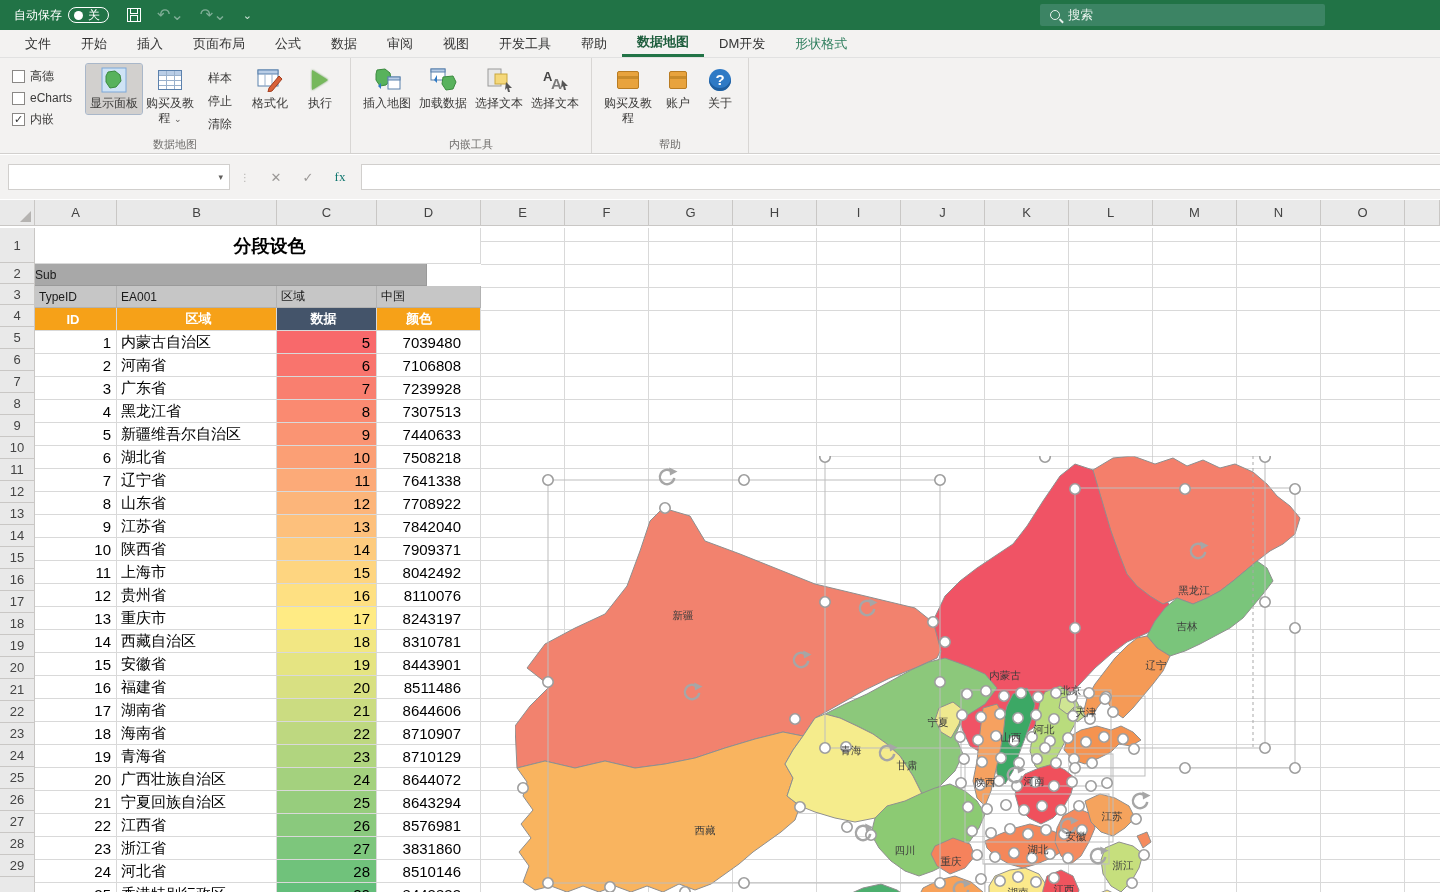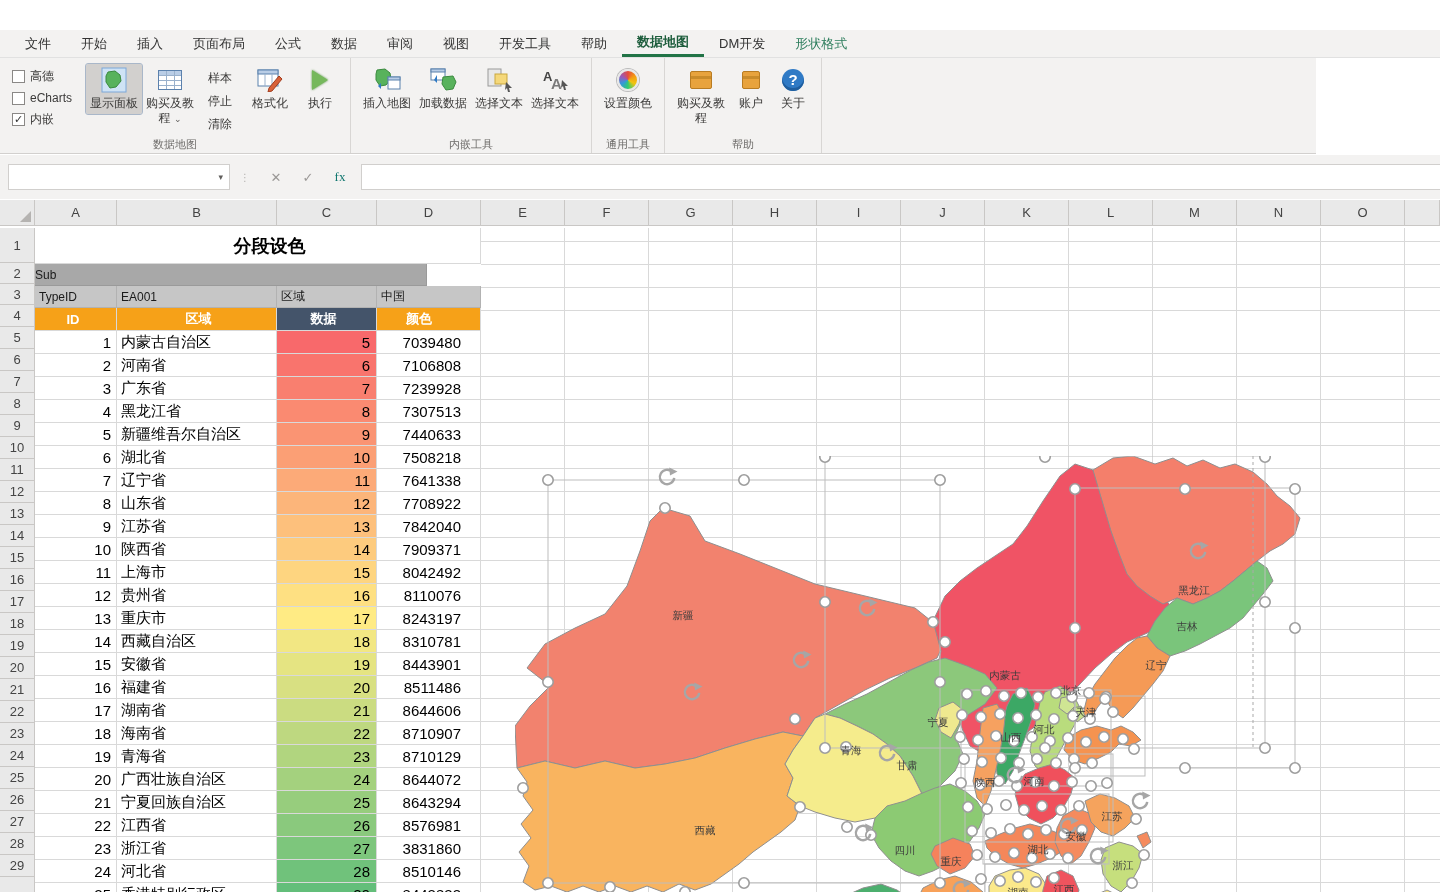--- a/index.html
+++ b/index.html
@@ -29,21 +29,21 @@
 
   
   .menubar { position:absolute; left:0; top:30px; width:1440px; height:28px;
     background:#f3f2f1; display:flex; align-items:stretch; padding-left:10px;
     font-size:13px; color:#333; border-bottom:1px solid #e1e1e1; }
   .mtab { padding:0 15px; display:flex; align-items:center; cursor:default; }
   .mtab.active { font-weight:bold; color:#1d5d3c; border-bottom:3px solid #217346; }
   .mtab.contextual { color:#2c7d5c; }
 
   
-  .ribbon { position:absolute; left:0; top:58px; width:1316px; height:96px;
+  .ribbon { position:absolute; left:0; top:58px; width:1440px; height:96px;
     background:#f3f2f1; border-bottom:1px solid #d2d0ce; font-size:12px; color:#3b3a39; display:flex; }
   .rgroup { position:relative; display:flex; align-items:flex-start; padding:6px 8px 16px 8px;
     border-right:1px solid #d8d6d4; }
   .rgroup-label { position:absolute; bottom:1px; left:0; right:0; text-align:center;
     font-size:11px; color:#6e6c6a; }
   .chkcol { display:flex; flex-direction:column; gap:6px; padding-top:4px; }
   .chk { display:flex; align-items:center; gap:5px; }
   .chk .box { width:13px; height:13px; border:1px solid #8a8886; background:#fff;
     font-size:11px; line-height:11px; text-align:center; color:#333; }
   .bigbtn { width:56px; display:flex; flex-direction:column; align-items:center; gap:3px;
@@ -131,20 +131,39 @@
   .dash { stroke:#a9a9a9; stroke-width:1; stroke-dasharray:3 3; fill:none; }
   .handle { fill:#fff; stroke:#9d9d9d; stroke-width:1.6; }
   .rot { stroke:#a6a6a6; stroke-width:2.4; fill:none; }
   .rothead { fill:#a6a6a6; stroke:none; }
 </style>
 </head>
 <body>
 
 <div class="app">
 
+  <div class="titlebar">
+    <div class="autosave">
+      <span>自动保存</span>
+      <span class="pill">
+        <span class="dot"></span>
+        <span>关</span>
+      </span>
+    </div>
+    <div class="qat">
+      <span class="save-ic"></span>
+      <span class="undo">↶⌄</span>
+      <span class="redo">↷⌄</span>
+      <span class="qat-caret">⌄</span>
+    </div>
+    <div class="searchbox">
+      <span class="mag"></span>
+      <span>搜索</span>
+    </div>
+  </div>
 
   <div class="menubar" id="menubar">
       <div class="mtab">文件</div>
       <div class="mtab">开始</div>
       <div class="mtab">插入</div>
       <div class="mtab">页面布局</div>
       <div class="mtab">公式</div>
       <div class="mtab">数据</div>
       <div class="mtab">审阅</div>
       <div class="mtab">视图</div>
@@ -251,29 +270,20 @@
               <text x="2" y="14" font-size="13" fill="#444" font-weight="bold">A</text>
               <text x="10" y="22" font-size="15" fill="#7a7a7a" font-weight="bold">A</text>
               <path d="M21,13 L27,19 24,19 25,23 23,23 22,19 20,21 Z" fill="#555"></path>
             </svg>
         </span>
         <span>选择文本</span>
       </div>
       <div class="rgroup-label">内嵌工具</div>
     </div>
 
-    <div class="rgroup">
-      <div class="bigbtn">
-        <span class="ic">
-            <span class="ic-wheel"></span>
-          </span>
-        <span>设置颜色</span>
-      </div>
-      <div class="rgroup-label">通用工具</div>
-    </div>
 
     <div class="rgroup">
       <div class="bigbtn">
         <span class="ic">
             <span class="ic-box"></span>
           </span>
         <span>购买及教程</span>
       </div>
       <div class="bigbtn" style="width:44px;">
         <span class="ic">

